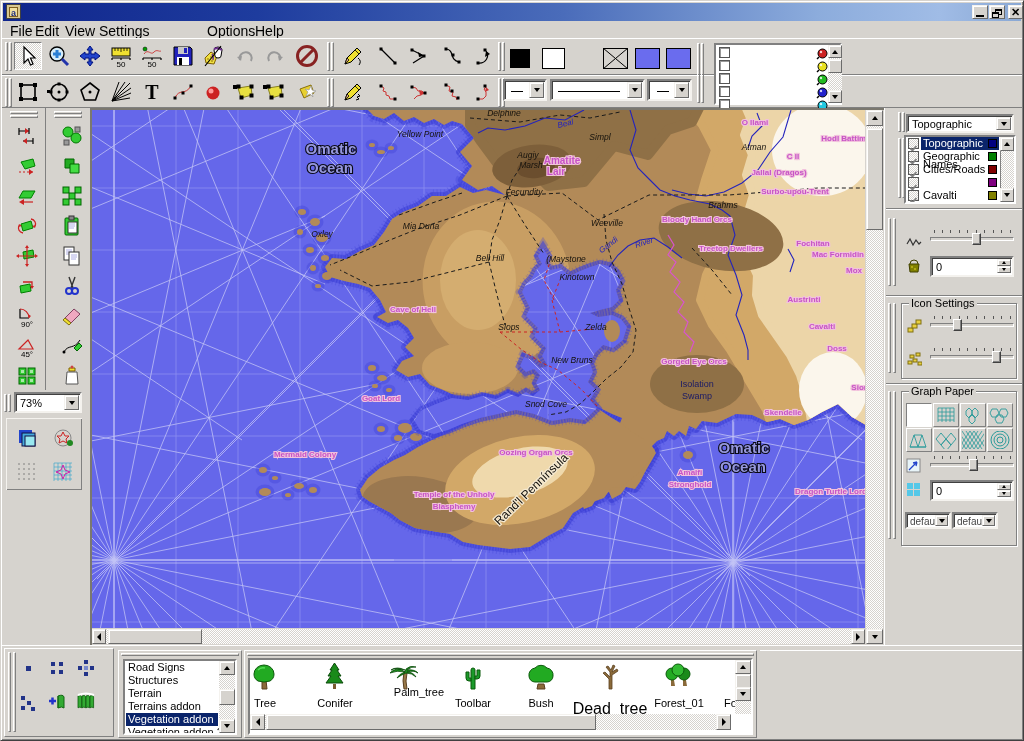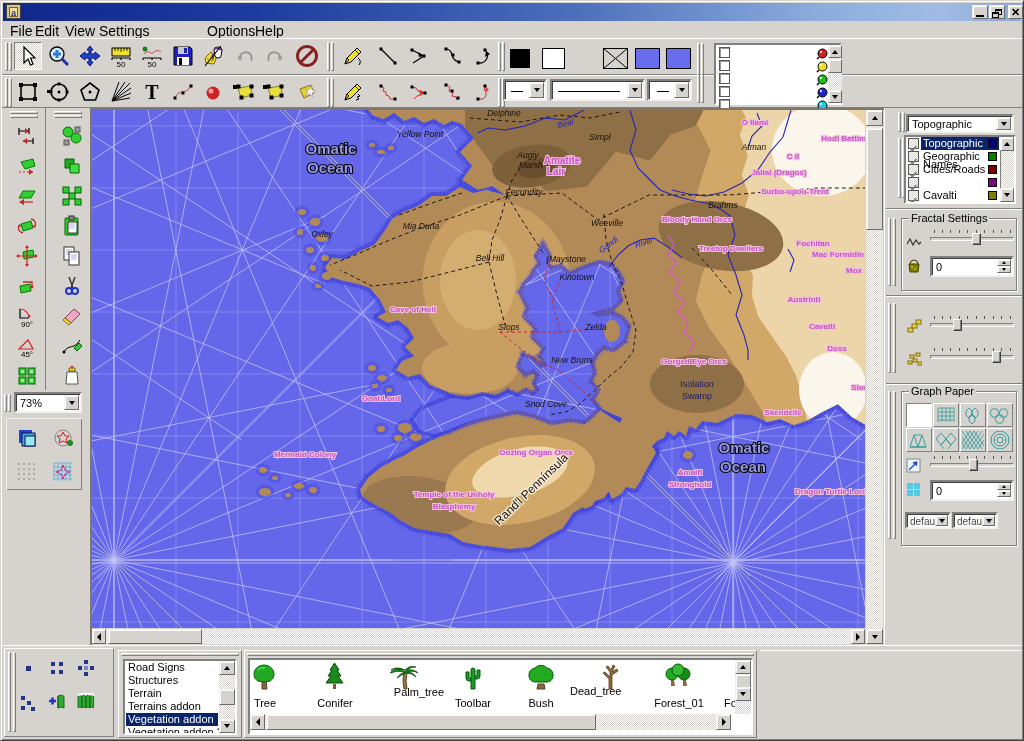--- a/index.html
+++ b/index.html
@@ -1102,23 +1102,20 @@
       <div class="sbtn abs" style="left:94px;top:51px;width:14px;height:14px">
         <div class="arrowD"></div>
       </div>
     </div>
     <div class="abs" style="left:2px;top:100px;width:136px;height:1px;background:#808080"></div>
     <div class="abs" style="left:2px;top:101px;width:136px;height:1px;background:#fff"></div>
     <div class="abs" style="left:2px;top:187px;width:136px;height:1px;background:#808080"></div>
     <div class="abs" style="left:2px;top:188px;width:136px;height:1px;background:#fff"></div>
     <div class="abs" style="left:2px;top:275px;width:136px;height:1px;background:#808080"></div>
     <div class="abs" style="left:2px;top:276px;width:136px;height:1px;background:#fff"></div>
-    <div class="abs" style="left:17px;top:110px;width:116px;height:73px;border:1px solid #808080;box-shadow:inset 1px 1px 0 #fff,1px 1px 0 #fff">
-      <div class="gbl">Fractal Settings</div>
-    </div>
     <div class="abs" style="left:22px;top:126px;width:16px;height:12px"><svg width="16" height="12" viewBox="0 0 16 12">
         <path d="M1,8 L4,3 L7,9 L10,4 L13,8 L15,6" stroke="#333" stroke-width="1.2" fill="none"></path>
       </svg></div>
     <div class="abs" style="left:50px;top:122px;width:1px;height:3px;background:#555"></div>
     <div class="abs" style="left:58px;top:122px;width:1px;height:3px;background:#555"></div>
     <div class="abs" style="left:66px;top:122px;width:1px;height:3px;background:#555"></div>
     <div class="abs" style="left:75px;top:122px;width:1px;height:3px;background:#555"></div>
     <div class="abs" style="left:83px;top:122px;width:1px;height:3px;background:#555"></div>
     <div class="abs" style="left:92px;top:122px;width:1px;height:3px;background:#555"></div>
     <div class="abs" style="left:100px;top:122px;width:1px;height:3px;background:#555"></div>
@@ -1134,20 +1131,23 @@
         <circle cx="9" cy="11" r="0.8" fill="#f0e030"></circle>
       </svg></div>
     <div class="abs combo" style="left:46px;top:148px;width:84px;height:21px">
       <div class="abs" style="left:4px;top:3px;font-size:11px">0</div>
       <div class="sbtn abs" style="right:1px;top:1px;width:14px;height:7px">
         <div class="arrowU" style="border-bottom-width:3px;border-left-width:2.5px;border-right-width:2.5px"></div>
       </div>
       <div class="sbtn abs" style="right:1px;top:8px;width:14px;height:7px">
         <div class="arrowD" style="border-top-width:3px;border-left-width:2.5px;border-right-width:2.5px"></div>
       </div>
+    </div>
+    <div class="abs" style="left:17px;top:195px;width:116px;height:76px;border:1px solid #808080;box-shadow:inset 1px 1px 0 #fff,1px 1px 0 #fff">
+      <div class="gbl">Icon Settings</div>
     </div>
     <div class="abs" style="left:22px;top:210px;width:16px;height:16px"><svg width="16" height="16" viewBox="0 0 16 16">
         <g fill="#e8d040" stroke="#807010">
           <rect x="2" y="10" width="5" height="4"></rect>
           <rect x="6" y="6" width="5" height="4"></rect>
           <rect x="10" y="2" width="5" height="4"></rect>
         </g>
       </svg></div>
     <div class="abs" style="left:50px;top:208px;width:1px;height:3px;background:#555"></div>
     <div class="abs" style="left:58px;top:208px;width:1px;height:3px;background:#555"></div>
@@ -1400,21 +1400,21 @@
       </svg></div>
     <div class="abs" style="left:431px;top:52px;width:80px;text-align:center;font-size:11px;color:#000">Toolbar</div>
     <div class="abs" style="left:523px;top:17px;width:32px;height:30px"><svg width="30" height="28" viewBox="0 0 30 28">
         <path d="M13,22 h6 l1,5 h-8 Z" fill="#8a6a3a" stroke="#5a4020"></path>
         <path d="M4,14 a7,7 0 0 1 6,-8 a8,8 0 0 1 12,0 a7,7 0 0 1 6,8 a6,6 0 0 1 -6,6 l-12,0 a6,6 0 0 1 -6,-6" fill="#22aa22" stroke="#0a5a0a"></path>
       </svg></div>
     <div class="abs" style="left:499px;top:52px;width:80px;text-align:center;font-size:11px;color:#000">Bush</div>
     <div class="abs" style="left:592px;top:17px;width:32px;height:30px"><svg width="30" height="28" viewBox="0 0 30 28">
         <path d="M15,27 l0,-10 -6,-6 2,-1 5,5 0,-5 -4,-5 2,-1 3,4 2,-5 2,1 -3,6 5,-3 1,2 -6,4 0,14 Z" fill="#8a6a3a" stroke="#5a4020" stroke-width="0.8"></path>
       </svg></div>
-    <div class="abs" style="left:568px;top:40px;width:80px;text-align:left;font-size:11px;color:#000">Dead_tree</div>
+    <div class="abs" style="left:568px;top:55px;width:80px;text-align:center;font-size:16px;color:#000">Dead_tree</div>
     <div class="abs" style="left:661px;top:17px;width:32px;height:30px"><svg width="30" height="28" viewBox="0 0 30 28">
         <path d="M8,18 h3 l1,6 h-4 Z M20,18 h3 l1,6 h-4 Z" fill="#8a6a3a"></path>
         <circle cx="9" cy="12" r="6" fill="#22aa22" stroke="#0a5a0a"></circle>
         <circle cx="21" cy="12" r="6" fill="#1a8a1a" stroke="#0a5a0a"></circle>
         <circle cx="15" cy="8" r="6" fill="#33bb33" stroke="#0a5a0a"></circle>
       </svg></div>
     <div class="abs" style="left:637px;top:52px;width:80px;text-align:center;font-size:11px;color:#000">Forest_01</div>
     <div class="abs" style="left:722px;top:52px;width:20px;font-size:11px;color:#000">Fo</div>
     <div class="abs track" style="left:248px;top:69px;width:481px;height:16px"></div>
     <div class="sbtn abs" style="left:248px;top:69px;width:15px;height:16px">

